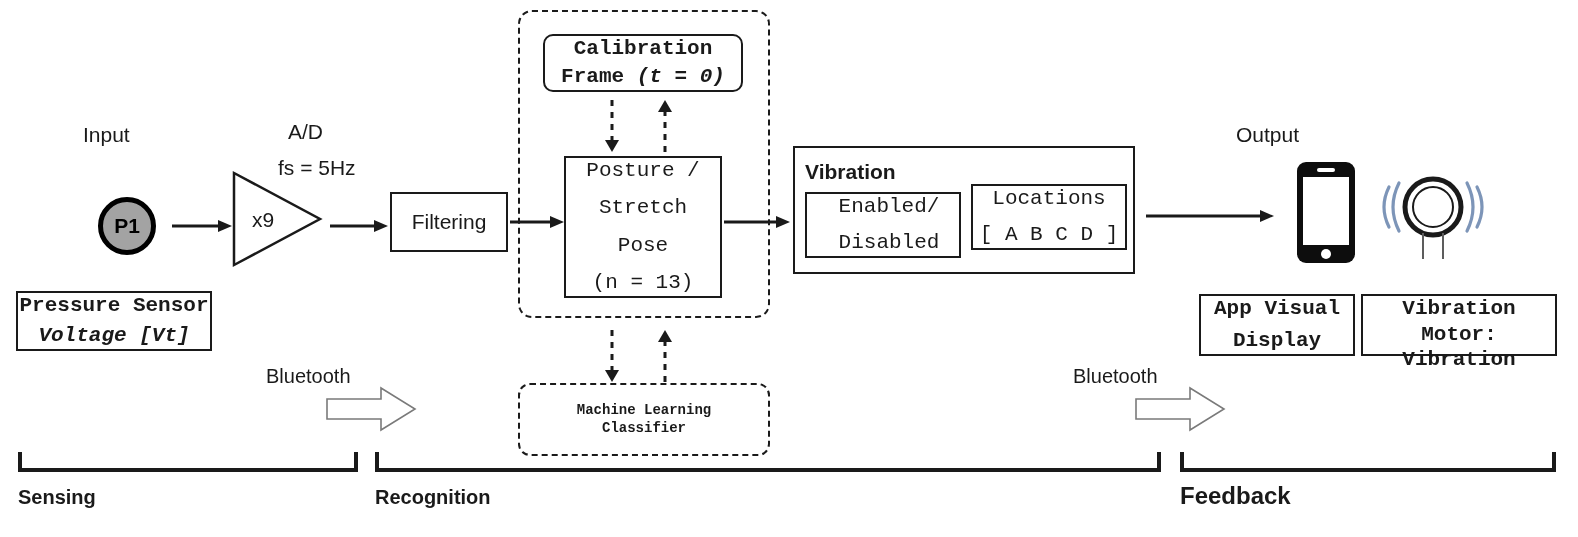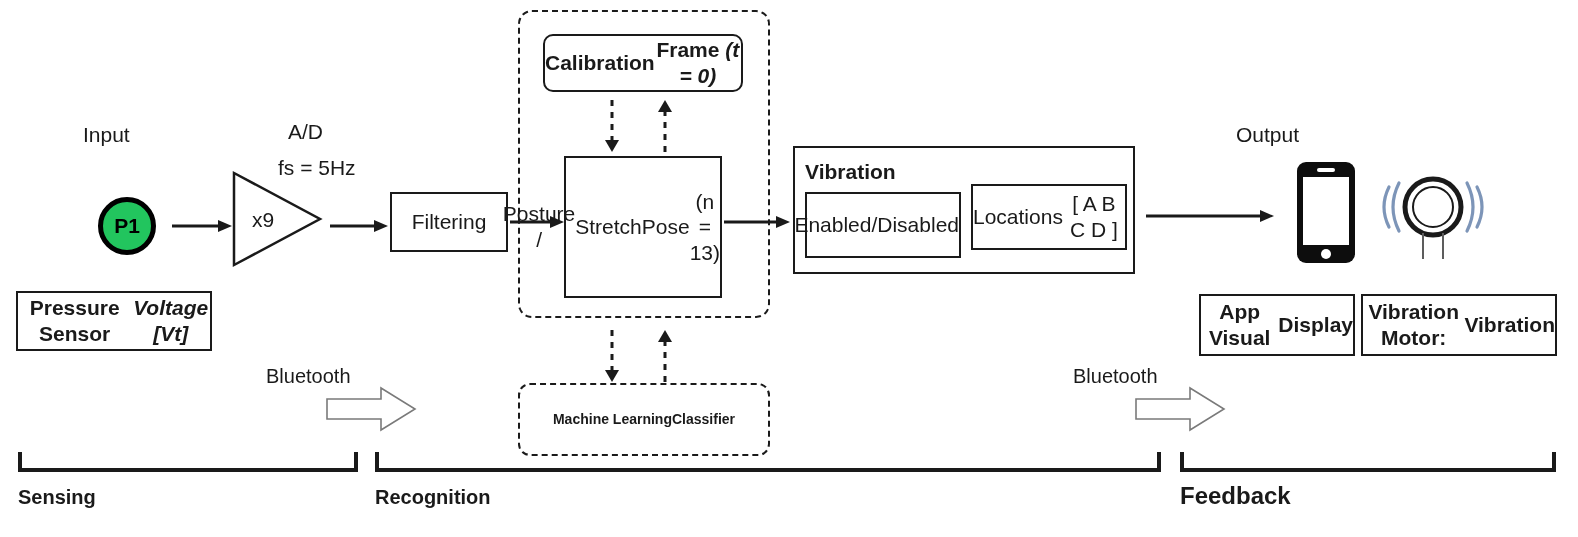--- a/index.html
+++ b/index.html
@@ -41,24 +41,25 @@
     justify-content: center;
     text-align: center;
     font-size: 21px;
     line-height: 1.2;
     color: #1a1a1a;
   }
   .box.rounded { border-radius: 10px; }
 
   .box-stack {
     display: flex;
-    flex-direction: row;
-    align-items: center;
-    justify-content: flex-end;
+    flex-direction: column;
+    align-items: center;
+    justify-content: space-between;
     line-height: 1.22;
+    font-family: Liberation Mono, monospace;
   }
 
   .b { font-weight: bold; }
   .bi { font-weight: bold; font-style: italic; }
 
   
   .dashed-container {
     position: absolute;
     box-sizing: border-box;
     border: 2px dashed #1a1a1a;
@@ -85,21 +86,21 @@
   .sensor-circle {
     position: absolute;
     box-sizing: border-box;
     border: 5px solid #000000;
     border-radius: 50%;
     display: flex;
     align-items: center;
     justify-content: center;
     font-size: 21px;
     font-weight: bold;
-    background: #22c55e;
+    background: #a3a3a3;
     color: #000000;
   }
 
   svg { display: block; position: absolute; overflow: visible; }
   .stroke-k { stroke: #1a1a1a; fill: none; }
 </style>
 </head>
 <body>
 
 <div id="stage">

